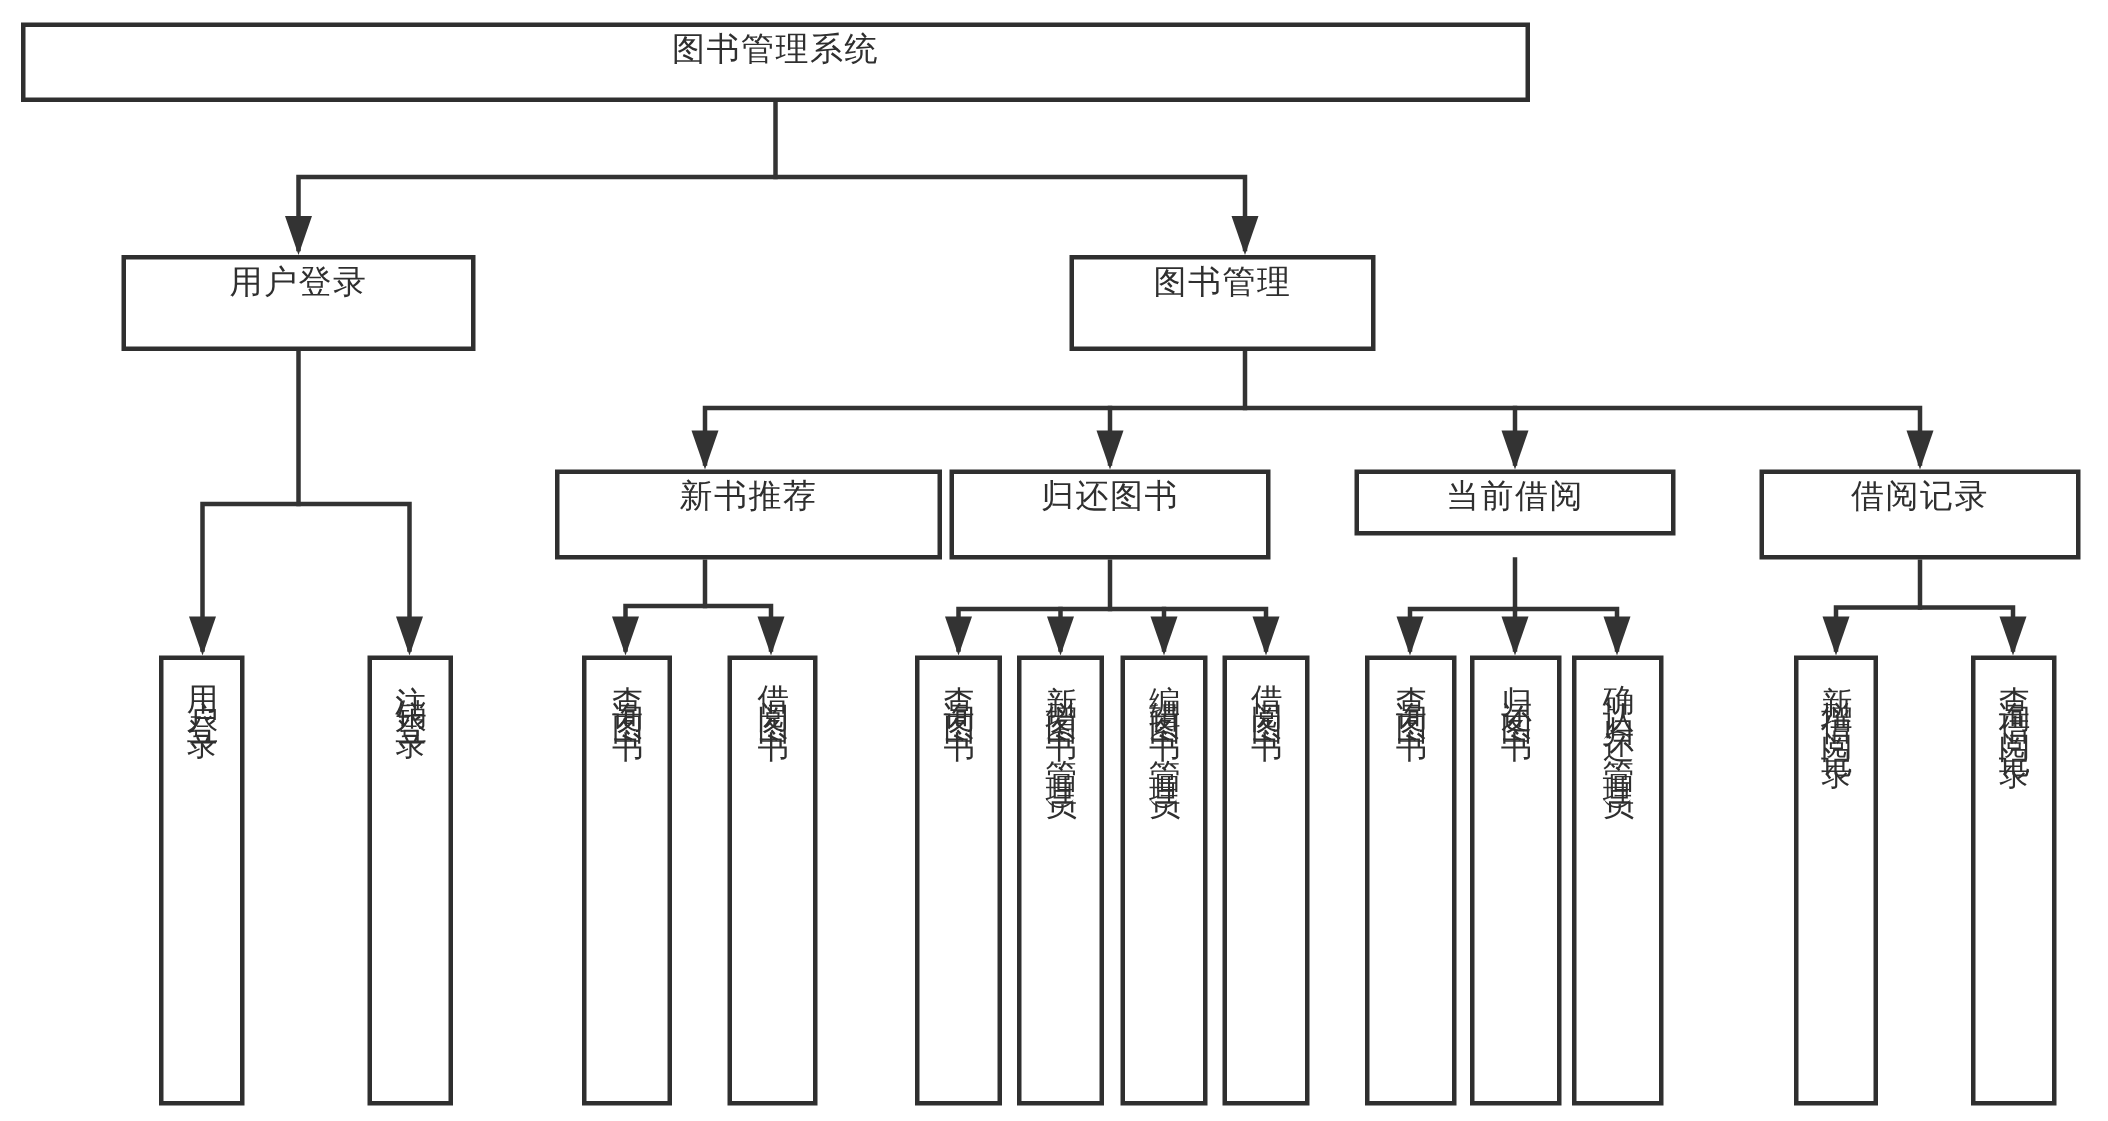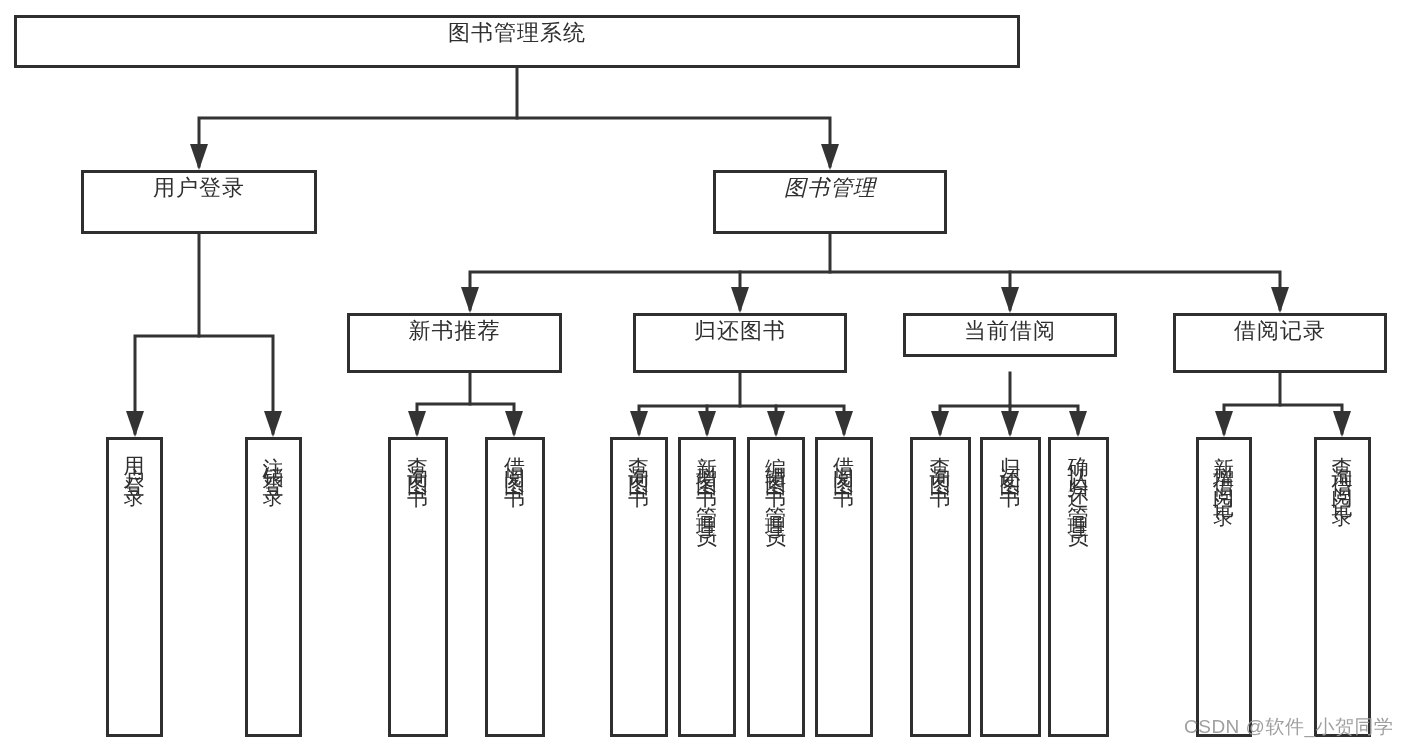--- a/index.html
+++ b/index.html
@@ -24,22 +24,22 @@
   }
   .hbox span{
     font-size:22px;
     letter-spacing:1px;
     color:#2f2f2f;
     white-space:nowrap;
   }
   
   #n-root   {left:14px;  top:15px;  width:1006px; height:53px;}
   #n-login  {left:81px;  top:170px; width:236px;  height:64px;}
-  #n-mgmt   {left:713px; top:170px; width:234px;  height:64px;font-style:italic;}
-  #n-newbook{left:347px; top:313px; width:215px;  height:60px;}
+  #n-mgmt   {left:713px; top:170px; width:204px;  height:64px;}
+  #n-newbook{left:370px; top:313px; width:258px;  height:60px;}
   #n-borrow {left:633px; top:313px; width:214px;  height:60px;}
   #n-current{left:903px; top:313px; width:214px;  height:44px;}
   #n-records{left:1173px;top:313px; width:214px;  height:60px;}
   
   .vleaf{top:437px;height:300px;}
   .vleaf .vtext{
     writing-mode:vertical-rl;
     text-orientation:mixed;
     font-size:21px;
     letter-spacing:10px;
@@ -187,15 +187,14 @@
     <span class="vtext">确认归还（管理员）</span>
   </div>
 
   <div class="node vleaf" id="l-br1">
     <span class="vtext">新增借阅记录</span>
   </div>
   <div class="node vleaf" id="l-br2">
     <span class="vtext">查询借阅记录</span>
   </div>
 
-  <div class="watermark">CSDN @软件_小贺同学</div>
 
 </div>
 
 </body></html>

